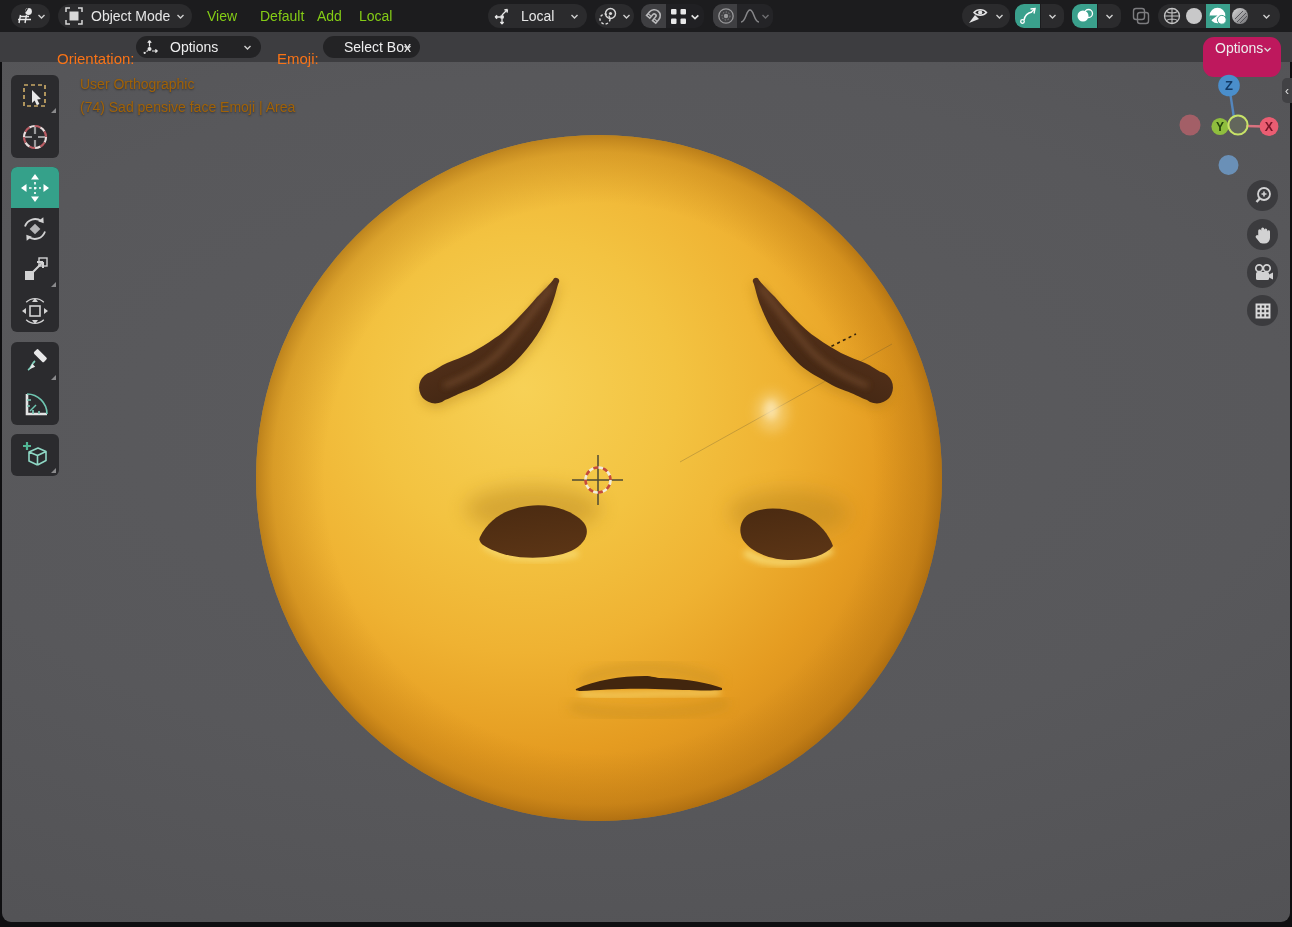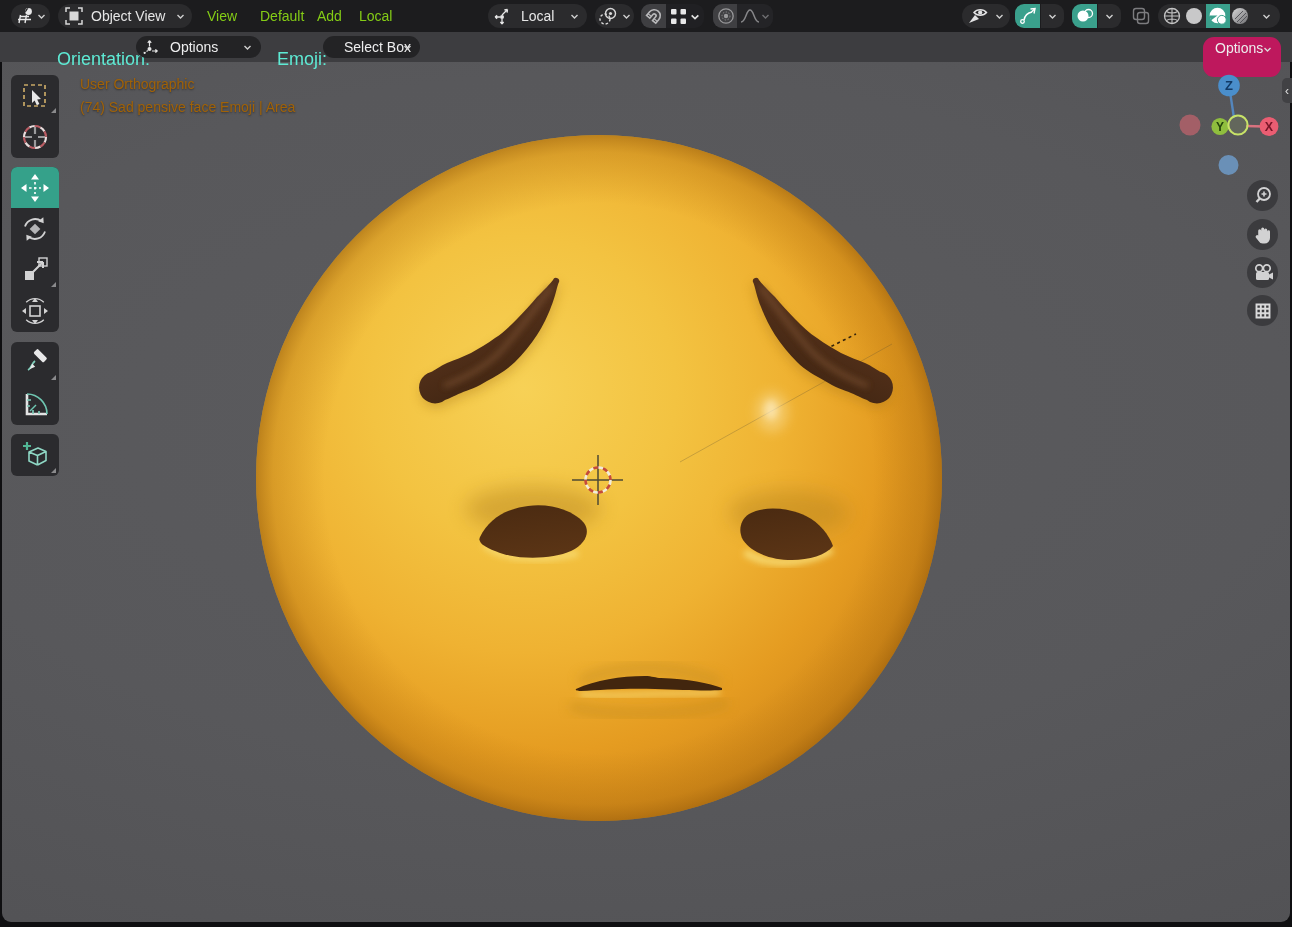--- a/index.html
+++ b/index.html
@@ -5,21 +5,21 @@
 *{margin:0;padding:0;box-sizing:border-box}
 html,body{width:1292px;height:927px;overflow:hidden;background:#0f0f11;font-family:"Liberation Sans",sans-serif}
 #app{position:relative;width:1292px;height:927px}
 .hdr{position:absolute;left:0;top:0;width:1292px;height:32px;background:#1c1c1e}
 .row2{position:absolute;left:0;top:32px;width:1292px;height:30px;background:#3d3d40}
 .vp{position:absolute;left:2px;top:62px;width:1288px;height:860px;border-radius:0 0 9px 9px;overflow:hidden;
 background:radial-gradient(120% 90% at 46% 42%, #5b5b5e 0%, #58585b 45%, #525255 80%, #4e4e51 100%)}
 .pill{position:absolute;top:4px;height:24px;background:#2b2b2d;border-radius:12px;color:#e6e6e6;font-size:14px;line-height:24px}
 .p2{position:absolute;top:4px;height:22px;background:#232325;border-radius:11px;color:#ededee;font-size:14px;line-height:22px}
 .mtxt{position:absolute;top:0;line-height:32px;font-size:14px;color:#84cc16}
-.ltxt{position:absolute;top:12px;line-height:30px;font-size:18px;color:#5eead4}
+.ltxt{position:absolute;top:12px;line-height:30px;font-size:15px;color:#f97316}
 .ptxt{position:absolute;white-space:nowrap}
 .vtxt{position:absolute;color:#a16207;font-size:14px;text-shadow:0 1px 2px rgba(0,0,0,0.45);white-space:nowrap}
 .tb{position:absolute;left:11px;top:75px;width:48px}
 .tg{position:absolute;left:0;width:48px;background:#2b2b2e;border-radius:6px}
 .tbtn{position:relative;width:48px;display:flex;align-items:center;justify-content:center}
 .tbtn.act{background:#35a18a;border-radius:6px 6px 0 0}
 .subtri{position:absolute;right:3px;bottom:3px;width:0;height:0;border-left:5px solid transparent;border-bottom:5px solid #8a8a8c}
 .navb{position:absolute;width:31px;height:31px;border-radius:50%;background:#3b3b3e;display:flex;align-items:center;justify-content:center}
 .stab{position:absolute;left:1282px;top:78px;width:10px;height:25px;background:#414144;border-radius:5px 0 0 5px;color:#e0e0e0;font-size:12px;display:flex;align-items:center;justify-content:center}
 </style>
@@ -121,21 +121,21 @@
       <svg width="9" height="9" style="position:absolute;right:4px;top:8px" viewBox="0 0 9 9">
           <path d="M1.5 3 L4.5 6 L7.5 3" stroke="#cfcfcf" stroke-width="1.4" fill="none"></path>
         </svg>
     </div>
 
     <div class="pill" style="left:58px;width:134px">
       <svg width="18" height="18" style="position:absolute;left:7px;top:3px" viewBox="0 0 18 18">
         <path d="M1 5 V1 H5 M13 1 H17 V5 M17 13 V17 H13 M5 17 H1 V13" stroke="#d8d8d8" stroke-width="1.5" fill="none"></path>
         <rect x="4.5" y="4.5" width="9" height="9" fill="#d8d8d8"></rect>
       </svg>
-      <span class="ptxt" style="left:33px;top:0">Object View</span>
+      <span class="ptxt" style="left:33px;top:0">Object Mode</span>
       <svg width="9" height="9" style="position:absolute;right:7px;top:8px" viewBox="0 0 9 9">
           <path d="M1.5 3 L4.5 6 L7.5 3" stroke="#cfcfcf" stroke-width="1.4" fill="none"></path>
         </svg>
     </div>
     <span class="mtxt" style="left:207px">View</span>
     <span class="mtxt" style="left:260px">Default</span>
     <span class="mtxt" style="left:317px">Add</span>
     <span class="mtxt" style="left:359px">Local</span>
 
     <div class="pill" style="left:488px;width:99px">

